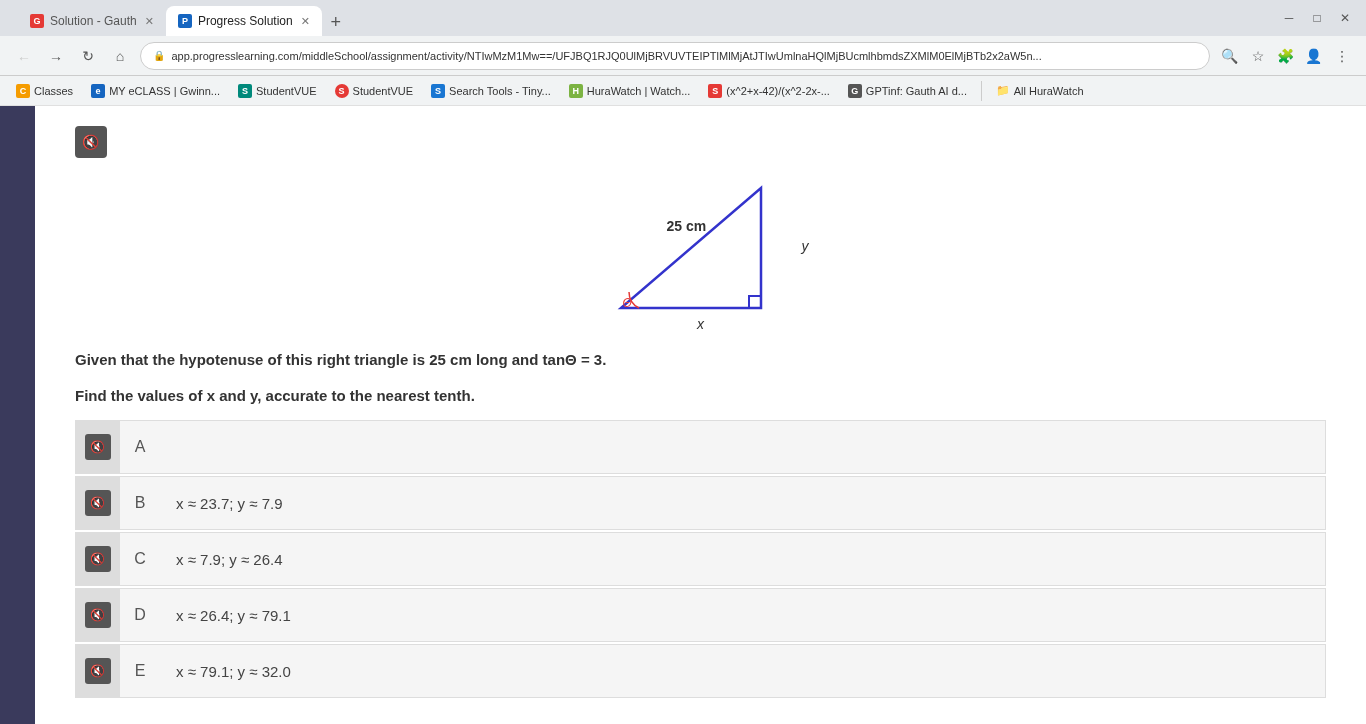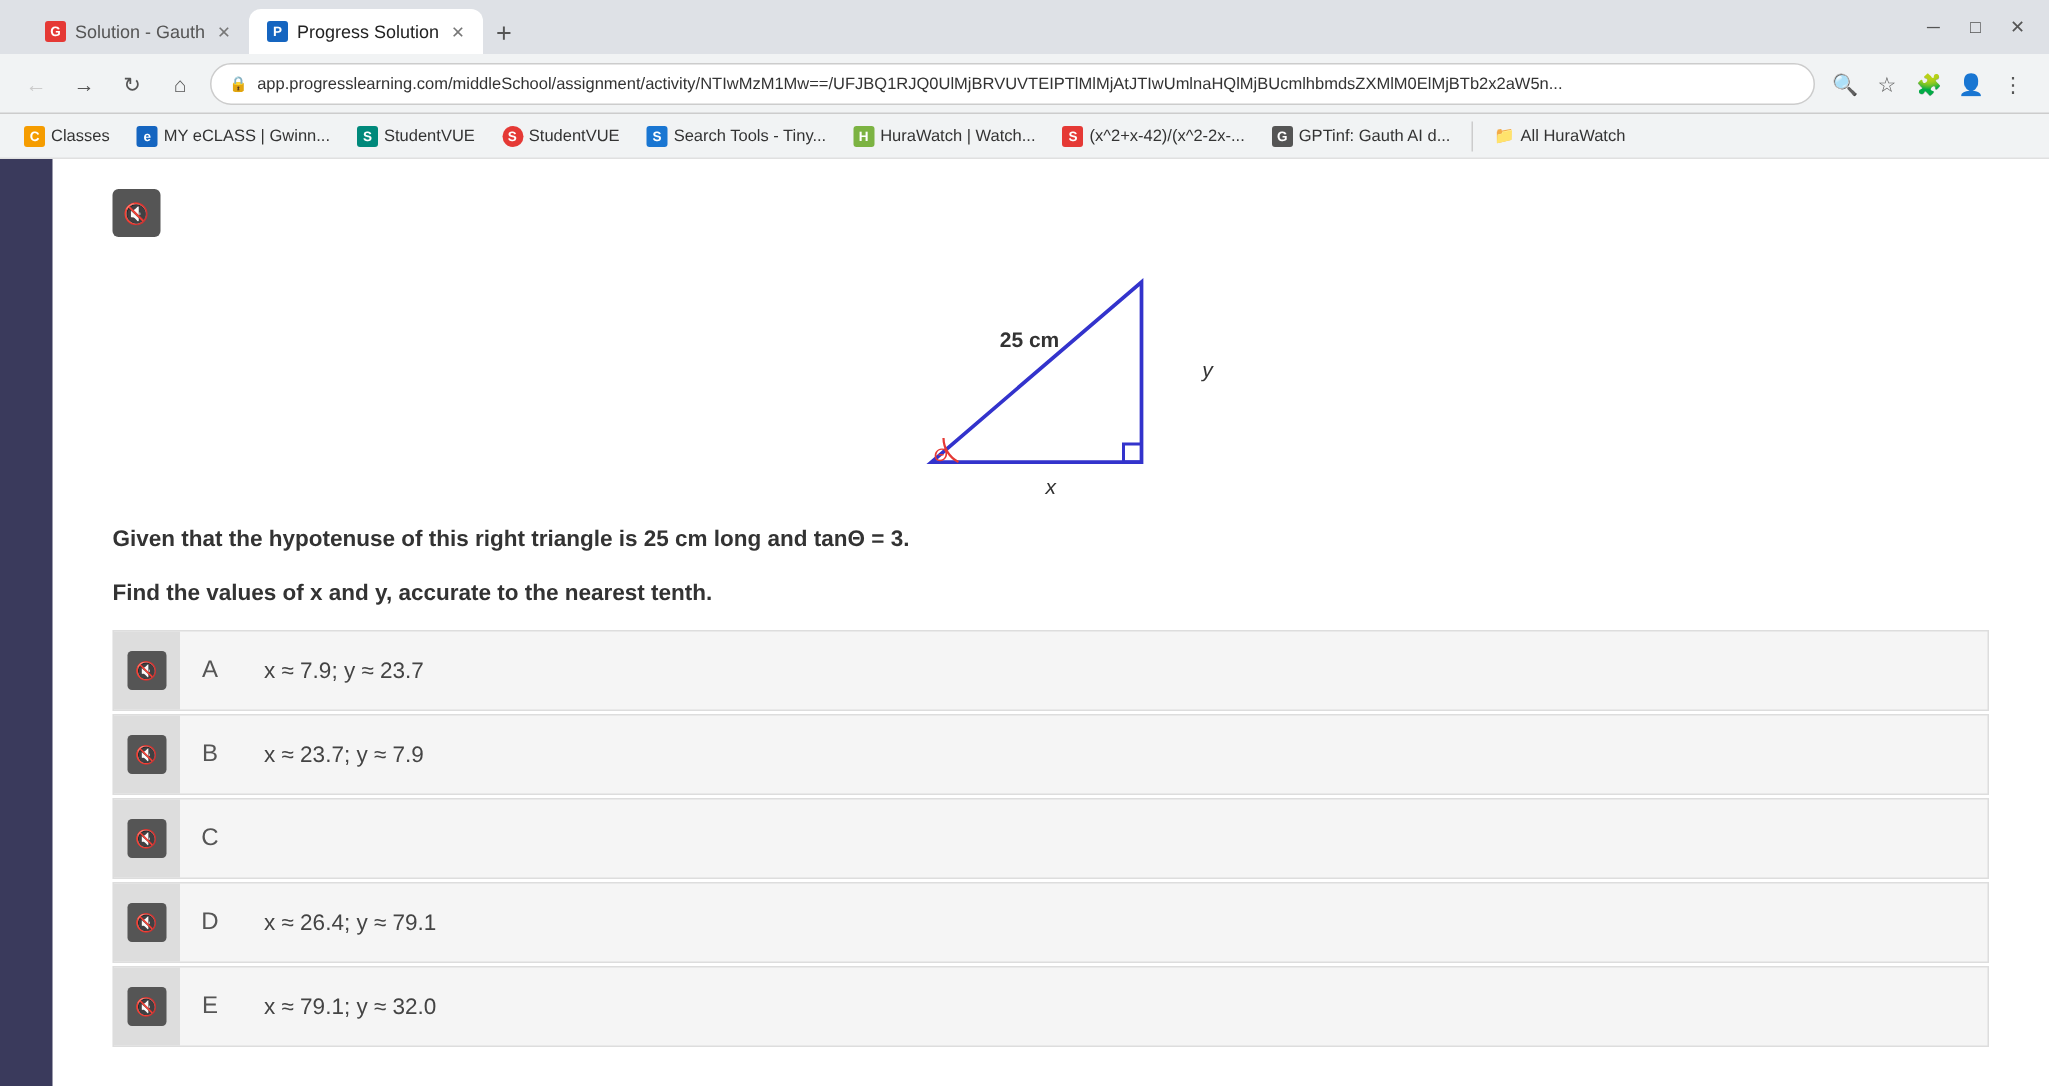--- a/index.html
+++ b/index.html
@@ -331,40 +331,40 @@
 
     <div style="margin-top: 8px;">
 
       <div class="answer-option">
         <div class="answer-audio">
           <div class="answer-audio-btn">
             <span>🔇</span>
           </div>
         </div>
         <div class="answer-letter">A</div>
-        <div class="answer-text">x ≈ 7.9; y ≈ 23.7</div>
       </div>
 
       <div class="answer-option">
         <div class="answer-audio">
           <div class="answer-audio-btn">
             <span>🔇</span>
           </div>
         </div>
         <div class="answer-letter">B</div>
         <div class="answer-text">x ≈ 23.7; y ≈ 7.9</div>
       </div>
 
       <div class="answer-option">
         <div class="answer-audio">
           <div class="answer-audio-btn">
             <span>🔇</span>
           </div>
         </div>
         <div class="answer-letter">C</div>
+        <div class="answer-text">x ≈ 7.9; y ≈ 26.4</div>
       </div>
 
       <div class="answer-option">
         <div class="answer-audio">
           <div class="answer-audio-btn">
             <span>🔇</span>
           </div>
         </div>
         <div class="answer-letter">D</div>
         <div class="answer-text">x ≈ 26.4; y ≈ 79.1</div>

